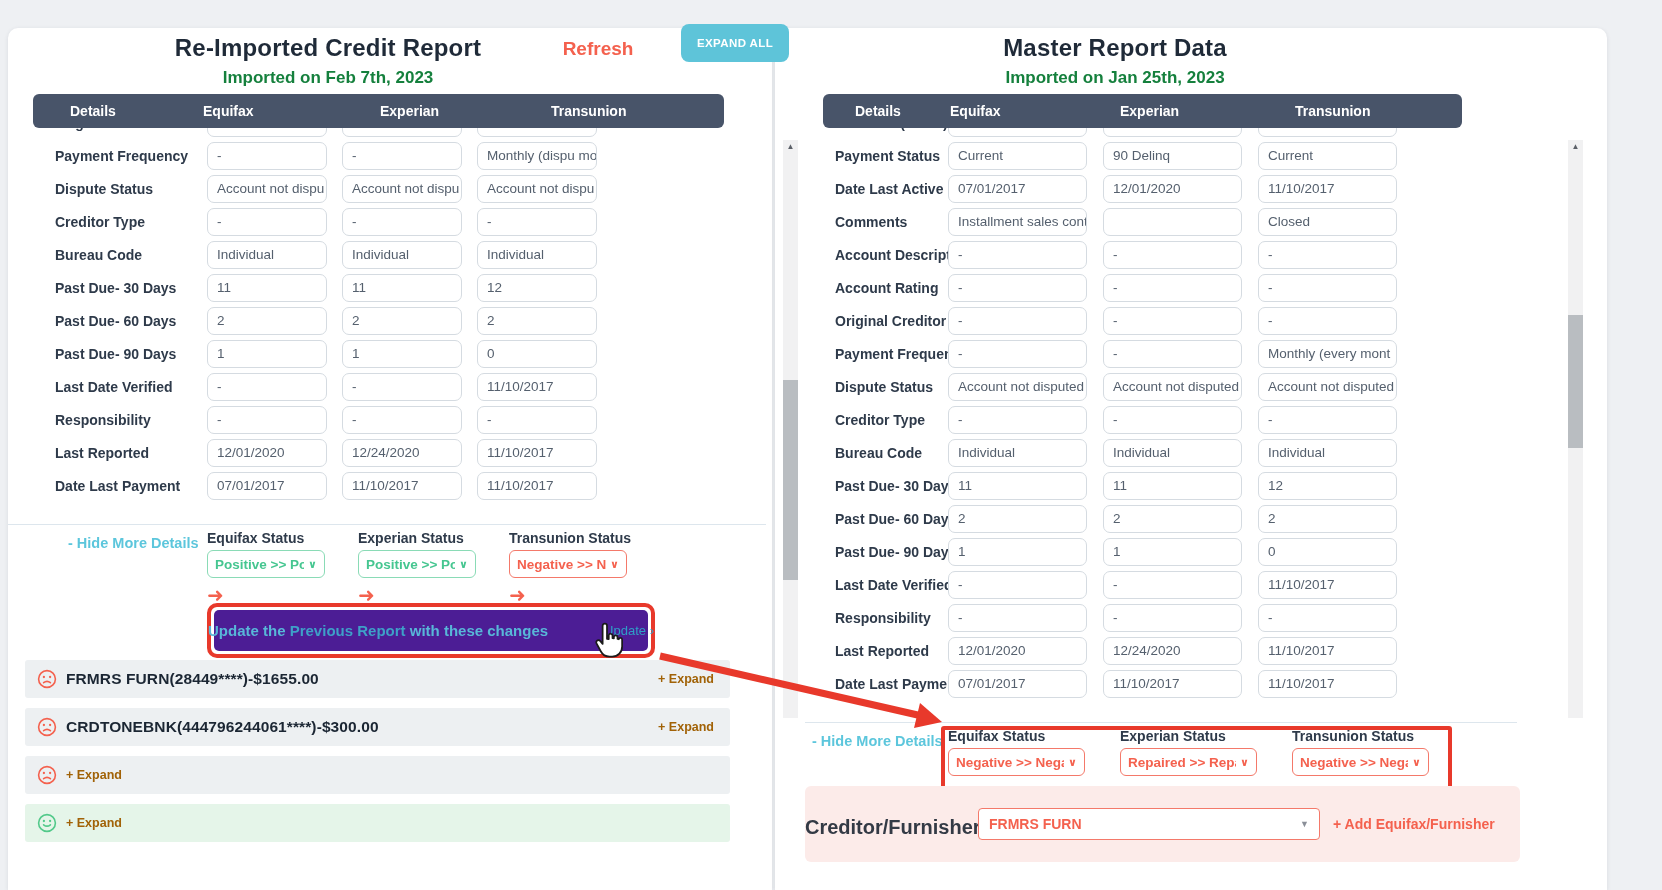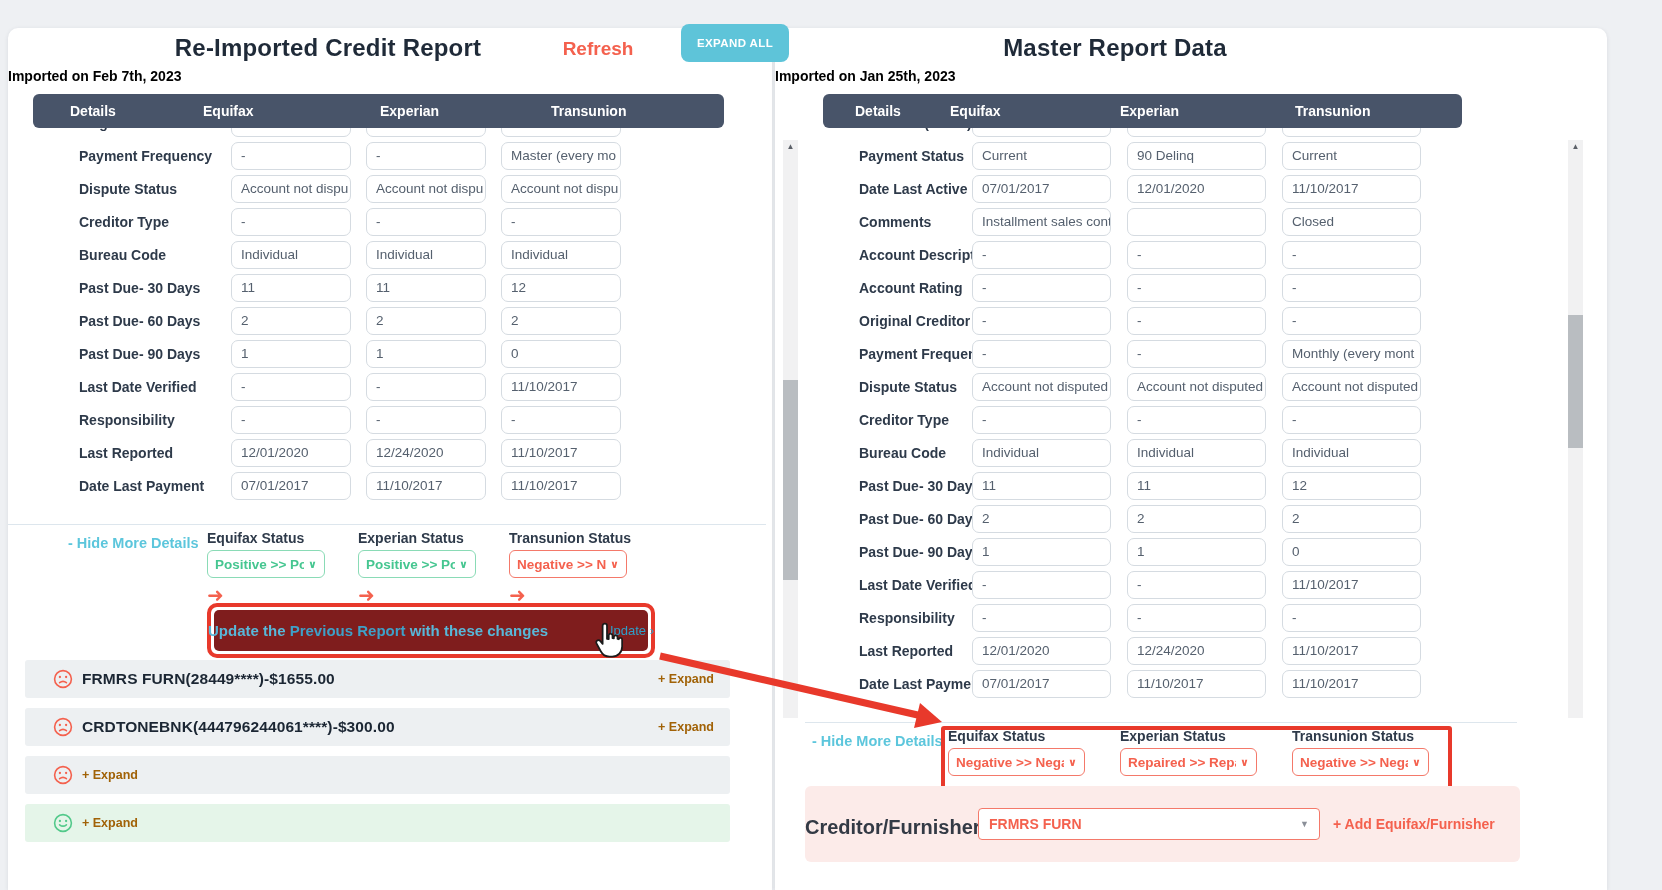--- a/index.html
+++ b/index.html
@@ -8,21 +8,21 @@
     background:#eef0f3;
     font-family:"Liberation Sans","DejaVu Sans",sans-serif;
     -webkit-font-smoothing:antialiased;
   }
   .card{position:absolute;top:28px;background:#fff;border-radius:10px 10px 0 0;
         box-shadow:0 1px 4px rgba(30,40,60,.10);}
   #left-card{left:8px;width:764px;height:862px;}
   #right-card{left:775px;width:832px;height:862px;}
 
   .ttl{position:absolute;text-align:center;font-weight:700;color:#1f2a38;font-size:24px;letter-spacing:.2px;}
-  .sub{position:absolute;text-align:left;font-weight:700;color:#000000;font-size:14px;}
+  .sub{position:absolute;text-align:center;font-weight:700;color:#15803d;font-size:17px;}
   #left-card .ttl{left:0;top:6px;width:640px;}
   #left-card .sub{left:0;top:40px;width:640px;}
   #right-card .ttl{left:0;top:6px;width:680px;}
   #right-card .sub{left:0;top:40px;width:680px;}
   #refresh-link{position:absolute;left:530px;top:10px;width:120px;text-align:center;
     font-size:19px;font-weight:700;color:#f4614e;cursor:pointer;}
   #expand-all{position:absolute;left:681px;top:24px;width:108px;height:38px;z-index:10;
     background:#5ec4d9;border:none;border-radius:8px;color:#fff;font-weight:700;
     font-size:11.5px;letter-spacing:.4px;font-family:inherit;cursor:pointer;}
 
@@ -37,21 +37,21 @@
   #right-card .hcol:nth-of-type(1){left:32px;}
   #right-card .hcol:nth-of-type(2){left:127px;}
   #right-card .hcol:nth-of-type(3){left:297px;}
   #right-card .hcol:nth-of-type(4){left:472px;}
 
   .rows{position:absolute;left:0;top:100px;overflow:hidden;}
   #left-rows{width:716px;height:386px;}
   #right-rows{width:700px;height:583px;}
   .trow{height:33px;display:flex;align-items:center;}
   .trow.clipped{margin-top:-22px;}
-  .tlabel{font-size:14px;font-weight:700;color:#2e3a4a;white-space:nowrap;overflow:hidden;box-sizing:border-box;flex:none;margin-left:24px;}
+  .tlabel{font-size:14px;font-weight:700;color:#2e3a4a;white-space:nowrap;overflow:hidden;box-sizing:border-box;flex:none;}
   #left-rows .tlabel{width:199px;padding-left:47px;}
   #right-rows .tlabel{width:173px;padding-left:60px;}
   .tinput{flex:none;height:26px;line-height:26px;background:#fff;border:1px solid #d5dbe1;border-radius:7px;
     font-size:13.5px;color:#55606e;padding:0 9px;box-sizing:content-box;white-space:nowrap;overflow:hidden;}
   #left-rows .tinput{width:100px;margin-right:15px;}
   #right-rows .tinput{width:119px;margin-right:16px;}
 
   .divider{position:absolute;height:1px;background:#dde6ed;}
   #left-card .divider{left:0;top:496px;width:758px;}
   #right-card .divider{left:30px;top:694px;width:712px;}
@@ -73,29 +73,29 @@
   .sselect .chev{margin-left:4px;font-size:11px;}
   .sgroup.positive .sselect{color:#45c690;border-color:#8adbb6;}
   .sgroup.negative .sselect{color:#f4614e;border-color:#f4796a;}
   .orange-arrow{margin-top:8px;color:#f4614e;font-size:20px;font-weight:700;line-height:18px;}
 
   #status-red-box{position:absolute;left:166px;top:698px;width:503px;height:56px;
     border:4px solid #e8392b;border-radius:3px;pointer-events:none;}
 
   #update-box{position:absolute;left:199px;top:575px;width:448px;height:55px;
     border:4px solid #e8392b;border-radius:10px;box-sizing:border-box;background:#fff;cursor:pointer;}
-  #update-box .inner{position:absolute;left:3px;top:3px;right:3px;bottom:3px;background:#7f1d1d;border-radius:5px;
+  #update-box .inner{position:absolute;left:3px;top:3px;right:3px;bottom:3px;background:#4c1d95;border-radius:5px;
     display:flex;align-items:center;justify-content:center;gap:28px;}
   #update-box .utext{font-size:15px;color:#58b7d8;font-weight:600;white-space:nowrap;}
   #update-box .utext b{color:#3ea0c8;font-weight:800;}
   #update-box .ulabel{font-size:13px;font-weight:400;color:#2f9ec7;white-space:nowrap;}
 
   .accounts{position:absolute;left:17px;top:632px;width:705px;}
   .account{height:38px;margin-bottom:10px;background:#edf0f2;border-radius:3px;
-    display:flex;align-items:center;padding:0 16px 0 28px;box-sizing:border-box;cursor:pointer;}
+    display:flex;align-items:center;padding:0 16px 0 12px;box-sizing:border-box;cursor:pointer;}
   .account.positive{background:#e5f5e9;}
   .account .aicon{flex:none;width:20px;height:20px;margin-right:9px;}
   .account .icon-happy{display:none;}
   .account.positive .icon-happy{display:block;}
   .account .aname{flex:1;font-size:15.5px;font-weight:700;color:#1b2633;letter-spacing:.1px;white-space:nowrap;overflow:hidden;}
   .account .aexpand{flex:none;font-size:12.5px;font-weight:600;color:#a16207;cursor:pointer;}
 
   #creditor-row{position:absolute;left:30px;top:758px;width:715px;height:76px;background:#fcebe9;border-radius:6px;}
   #creditor-label{position:absolute;left:0px;top:30px;width:165px;text-align:right;font-size:20px;font-weight:700;color:#333a45;}
   #creditor-select{position:absolute;left:173px;top:22px;width:342px;height:32px;background:#fff;
@@ -136,21 +136,21 @@
         <div class="tlabel">Original Creditor</div>
         <div class="tinput">-</div>
         <div class="tinput">-</div>
         <div class="tinput">-</div>
       </div>
 
       <div class="trow">
         <div class="tlabel">Payment Frequency</div>
         <div class="tinput">-</div>
         <div class="tinput">-</div>
-        <div class="tinput">Master (every mo</div>
+        <div class="tinput">Monthly (dispu mo</div>
       </div>
 
       <div class="trow">
         <div class="tlabel">Dispute Status</div>
         <div class="tinput">Account not dispu</div>
         <div class="tinput">Account not dispu</div>
         <div class="tinput">Account not dispu</div>
       </div>
 
       <div class="trow">

